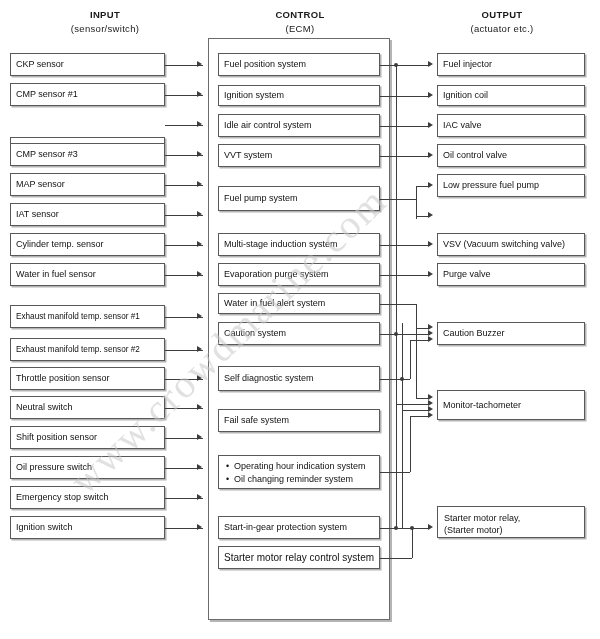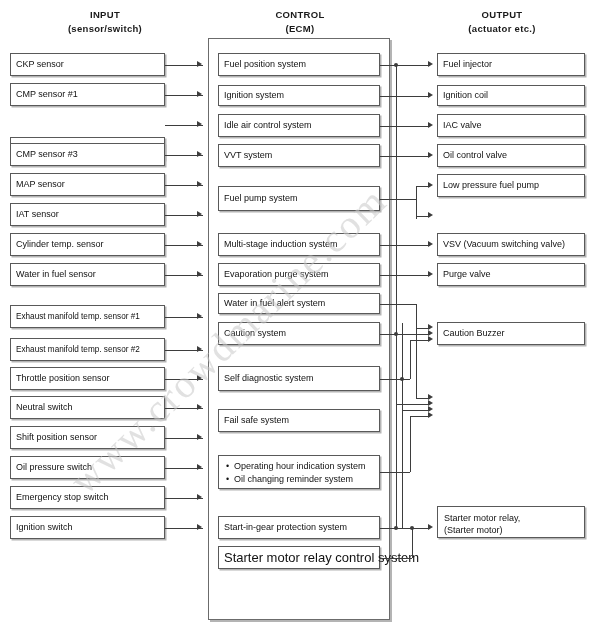--- a/index.html
+++ b/index.html
@@ -26,21 +26,21 @@
     position: absolute;
     text-align: center;
     font-size: 9.5px;
     font-weight: bold;
     color: #1a1a1a;
     line-height: 14px;
     letter-spacing: 0.3px;
   }
   .col-head .sub {
     display: block;
-    font-weight: bold;
+    font-weight: normal;
   }
 
   
   .box {
     position: absolute;
     box-sizing: border-box;
     border: 1px solid #595959;
     background: #ffffff;
     font-size: 9px;
     color: #111111;
@@ -264,21 +264,21 @@
       <span>Fail safe system</span>
     </div>
   <div class="box multi" style="left:218px; top:455px; width:162px; height:34px;">
     <div class="li">Operating hour indication system</div>
     <div class="li">Oil changing reminder system</div>
   </div>
   <div class="box" style="left:218px; top:516px; width:162px; height:23px;">
       <span>Start-in-gear protection system</span>
     </div>
   <div class="box" style="left:218px; top:546px; width:162px; height:23px;">
-      <span style="font-size:13px">Starter motor relay control system</span>
+      <span style="font-size:10px">Starter motor relay control system</span>
     </div>
 
   <div class="box" style="left:437px; top:53px;  width:148px; height:23px;">
       <span>Fuel injector</span>
     </div>
   <div class="box" style="left:437px; top:85px;  width:148px; height:21px;">
       <span>Ignition coil</span>
     </div>
   <div class="box" style="left:437px; top:114px; width:148px; height:23px;">
       <span>IAC valve</span>
@@ -290,20 +290,23 @@
       <span>Low pressure fuel pump</span>
     </div>
   <div class="box" style="left:437px; top:233px; width:148px; height:23px;">
       <span>VSV (Vacuum switching valve)</span>
     </div>
   <div class="box" style="left:437px; top:263px; width:148px; height:23px;">
       <span>Purge valve</span>
     </div>
   <div class="box" style="left:437px; top:322px; width:148px; height:23px;">
       <span>Caution Buzzer</span>
+    </div>
+  <div class="box" style="left:437px; top:390px; width:148px; height:30px;">
+      <span>Monitor-tachometer</span>
     </div>
   <div class="box twoline" style="left:437px; top:506px; width:148px; height:32px;">
     <div>Starter motor relay,</div>
     <div>(Starter motor)</div>
   </div>
 
   <div class="hline" style="left:380px; top:64.5px; width:50px;"></div>
   <div class="arrow" style="left:428px; top:61px;"></div>
   <div class="dot" style="left:396px; top:64.5px;"></div>
 

